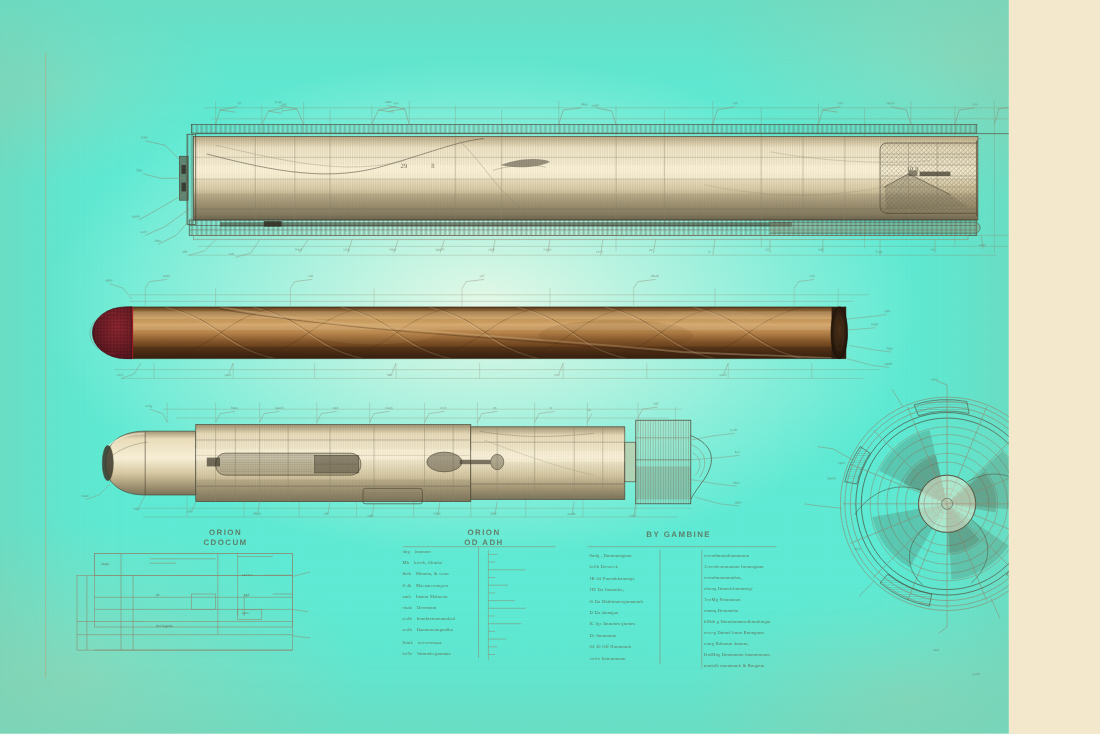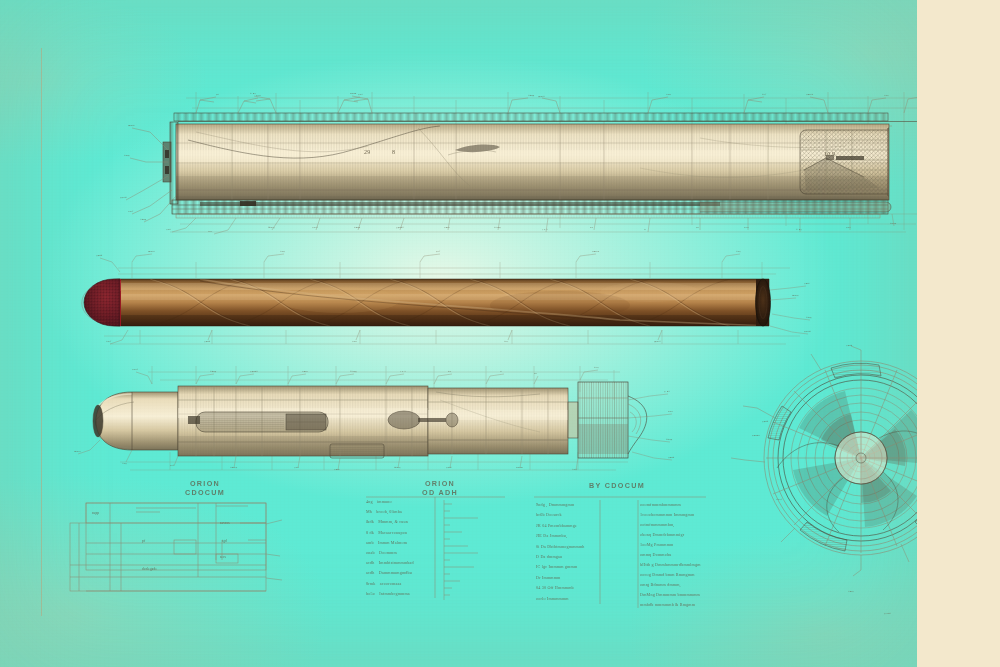--- a/index.html
+++ b/index.html
@@ -763,21 +763,21 @@
       <span>8rmk</span>
       <span style="margin-left:3px;">acooromaaa</span>
     </div>
     <div class="lbl row blur" style="position:relative;display:block;height:10.2px;">
       <span>bo5o</span>
       <span style="margin-left:3px;">Intmmbcgmmma</span>
     </div>
   </div>
 
   <div style="position:absolute;left:582px;top:482px;width:70px;text-align:center;">
-    <div class="lbl head blur2" style="position:relative;display:block;">BY CDOCUM</div>
+    <div class="lbl head blur2" style="position:relative;display:block;">BY GAMBINE</div>
   </div>
   <div style="position:absolute;left:536px;top:503px;width:64px;">
     <div class="lbl row blur" style="position:relative;display:block;height:10.4px;">9ndg , Dmmmmgmm</div>
     <div class="lbl row blur" style="position:relative;display:block;height:10.4px;">bc6b  Doourck</div>
     <div class="lbl row blur" style="position:relative;display:block;height:10.4px;">JK 04  Pmombbammge</div>
     <div class="lbl row blur" style="position:relative;display:block;height:10.4px;">JIE Da  Jmmmbu,</div>
     <div class="lbl row blur" style="position:relative;display:block;height:10.4px;">0i Da  Dbthtmmogmmmmh</div>
     <div class="lbl row blur" style="position:relative;display:block;height:10.4px;">D Da   dmmgau</div>
     <div class="lbl row blur" style="position:relative;display:block;height:10.4px;">IC lgc  Immmm gmmm</div>
     <div class="lbl row blur" style="position:relative;display:block;height:10.4px;">Dr Immmmm</div>

